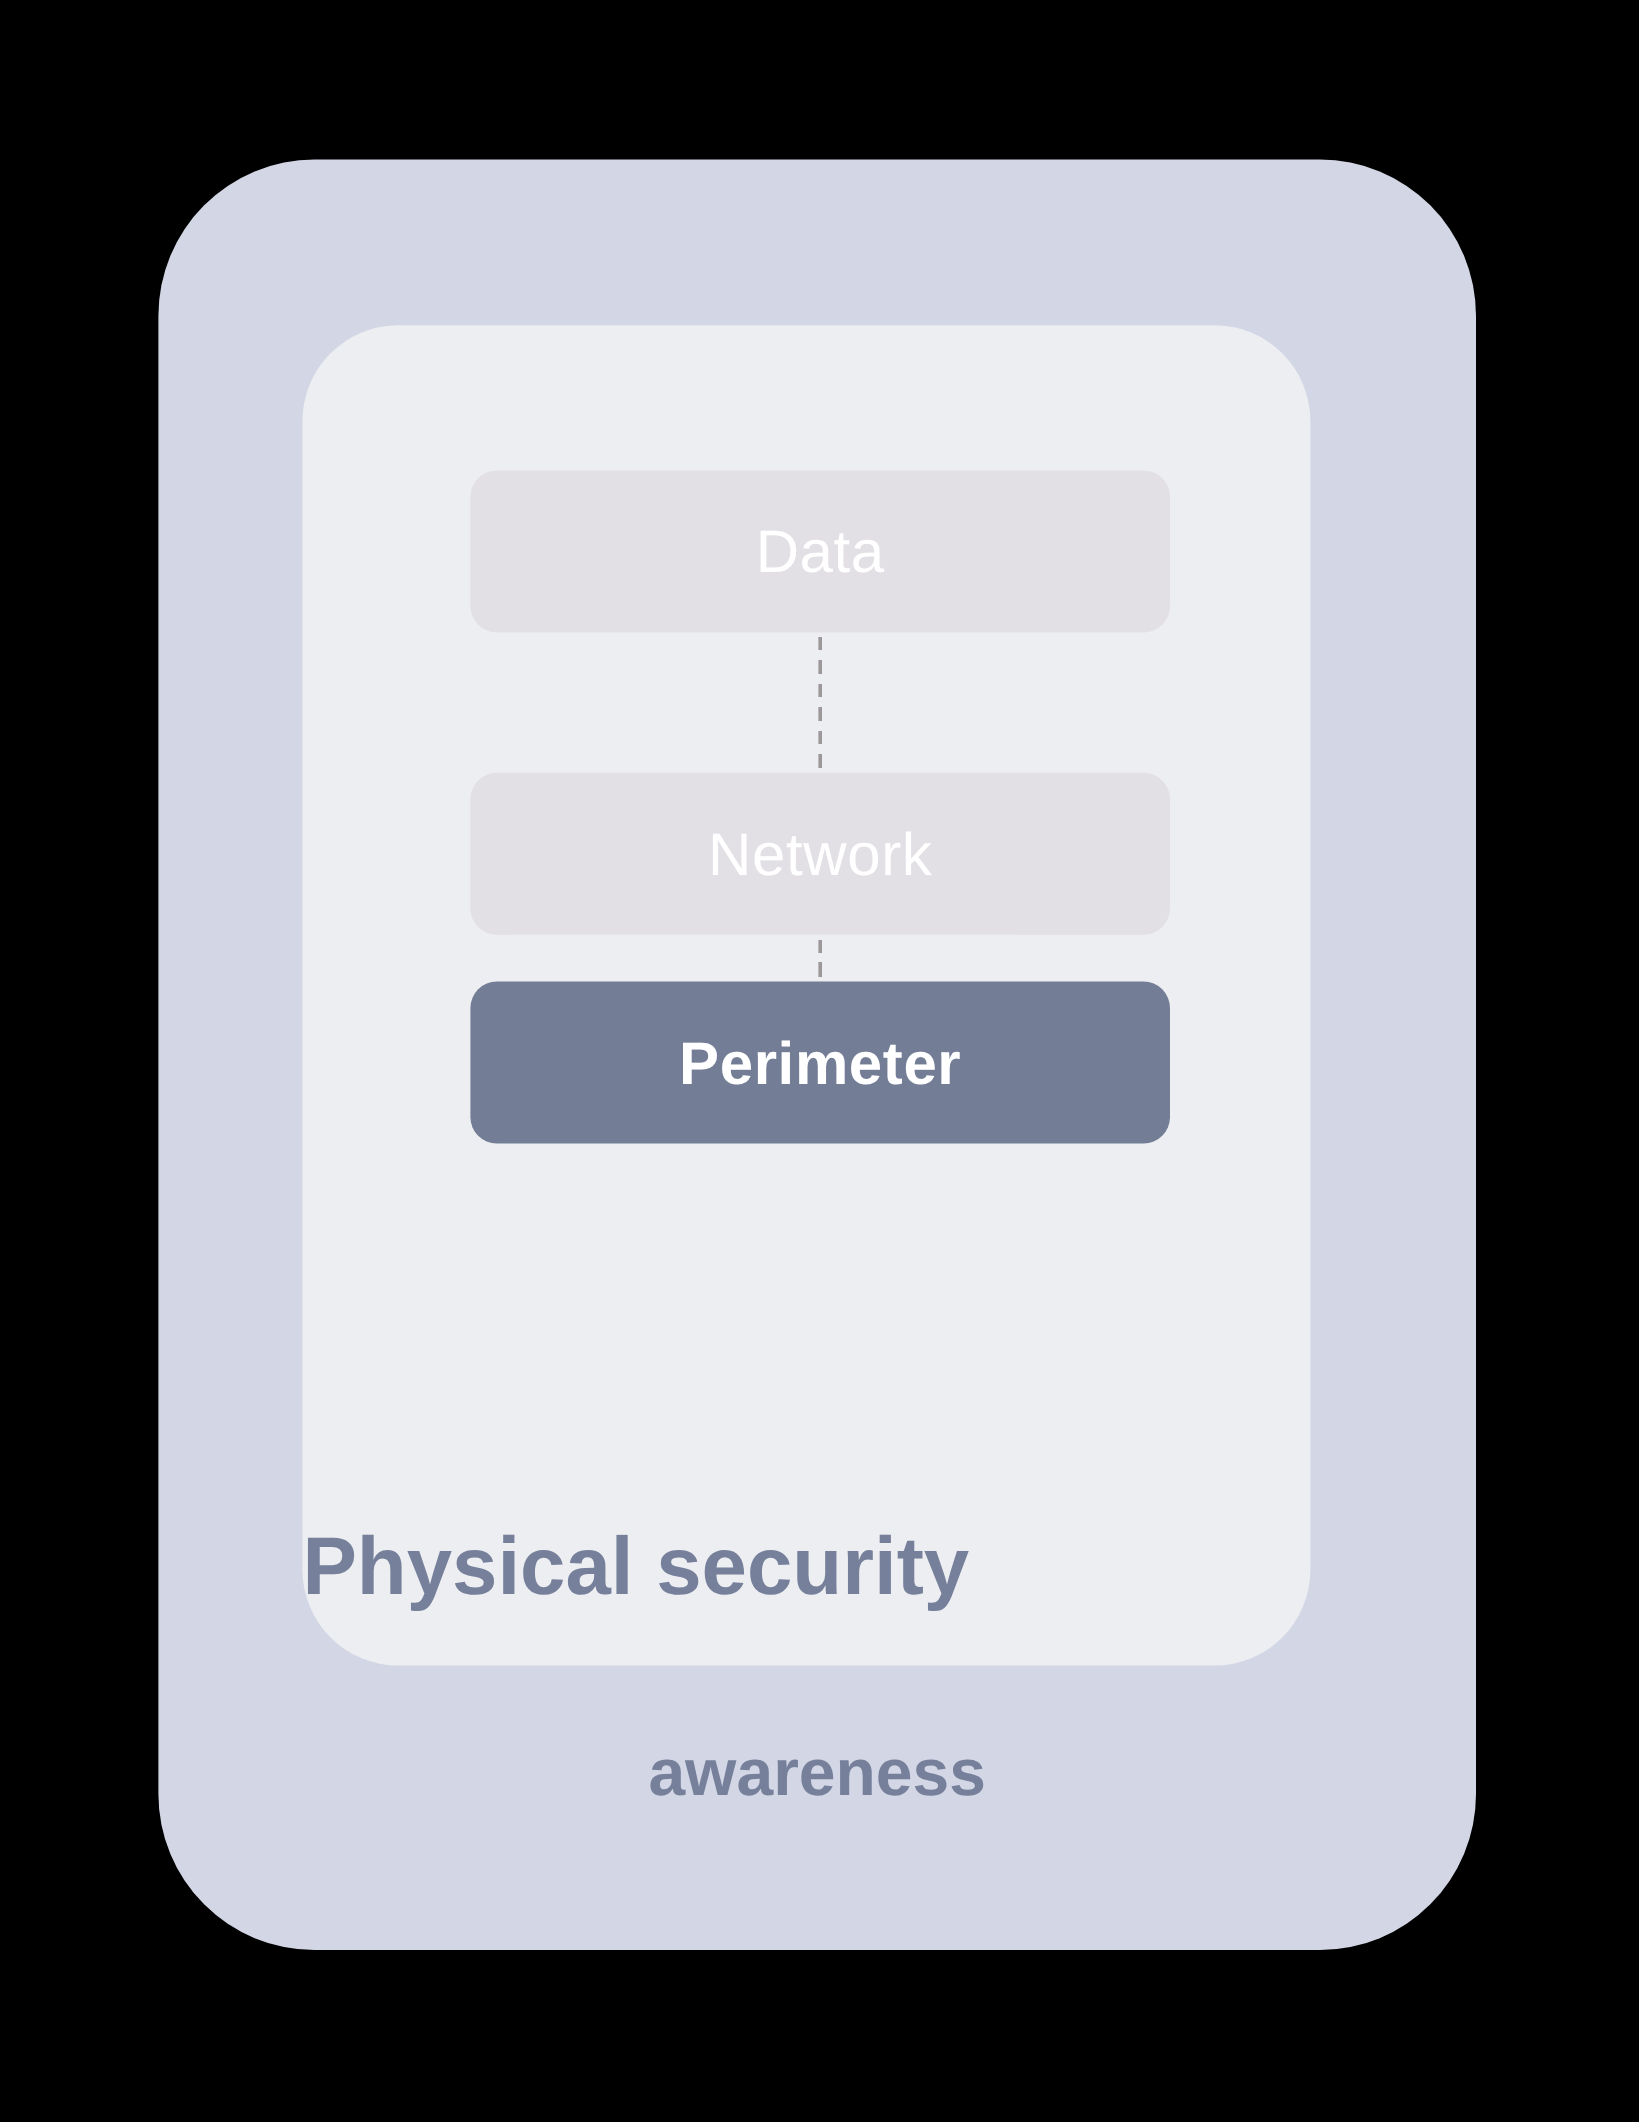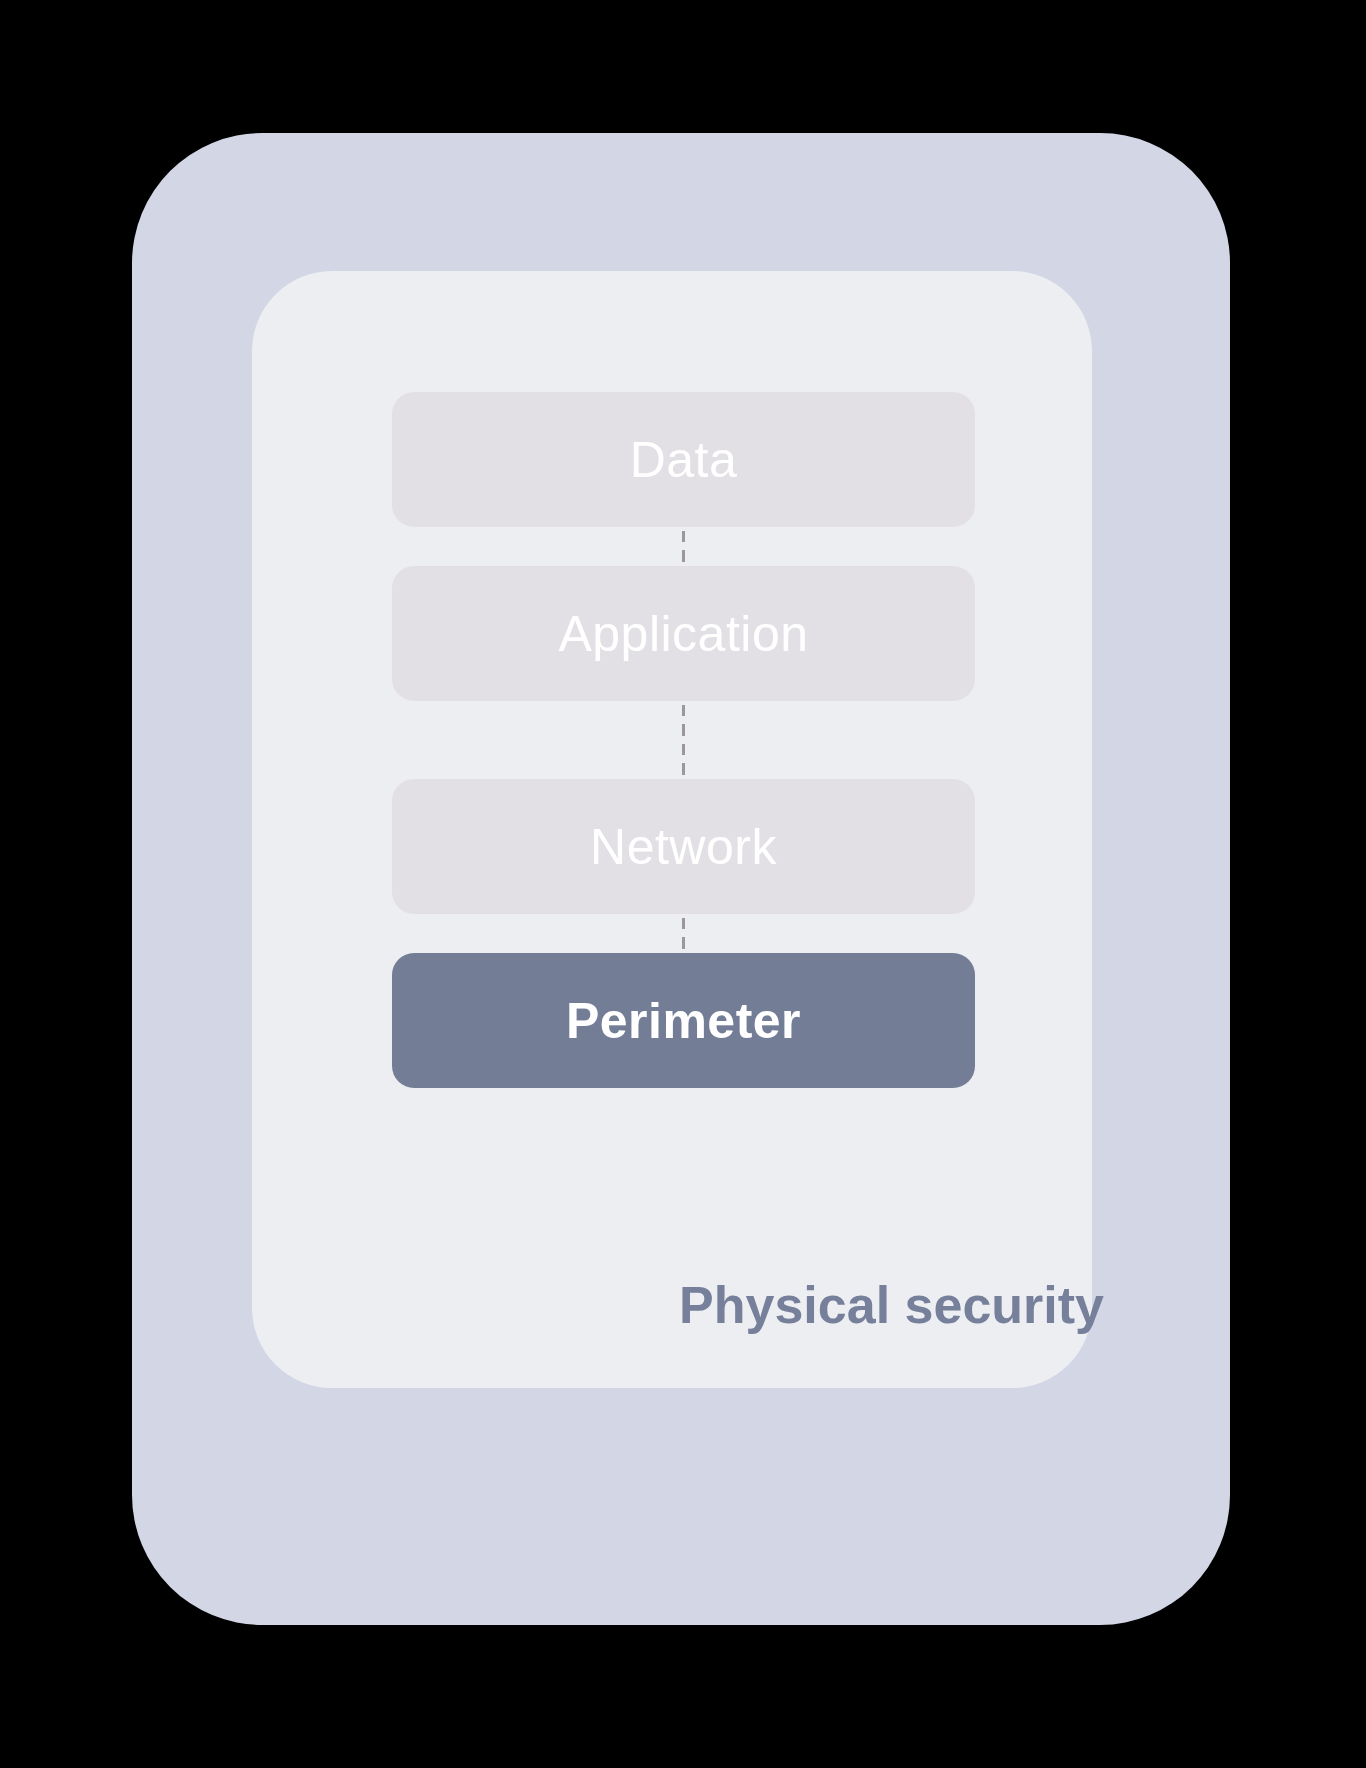--- a/index.html
+++ b/index.html
@@ -46,24 +46,24 @@
   .connector::before{
     content:"";width:3px;height:39px;
     background:linear-gradient(to bottom,
       transparent 0 4px,
       var(--connector) 4px 15px,
       transparent 15px 23px,
       var(--connector) 23px 35px,
       transparent 35px 39px);
   }
   .physical-label{
-    position:absolute;left:12px;top:1004px;width:100%;
-    text-align:right;
+    position:absolute;left:0;top:1004px;width:100%;
+    text-align:left;
     color:var(--label-text);
-    font-size:52px;font-weight:700;line-height:60px;
+    font-size:68px;font-weight:700;line-height:60px;
   }
   .policies-label{
     position:absolute;left:0;top:1309px;width:100%;
     text-align:center;
     color:var(--label-text);
     font-size:55px;font-weight:700;line-height:70px;
   }
 </style>
 </head>
 <body>
@@ -72,23 +72,20 @@
   <div class="outer">
     <div class="inner">
       <div class="stack">
 
         <div class="box">
           <span>Data</span>
         </div>
 
         <div class="connector"></div>
 
-        <div class="box">
-          <span>Application</span>
-        </div>
 
         <div class="connector"></div>
 
 
         <div class="connector"></div>
 
         <div class="box">
           <span>Network</span>
         </div>
 
@@ -97,15 +94,16 @@
         <div class="box highlight">
           <span>Perimeter</span>
         </div>
 
       </div>
 
       <div class="physical-label">Physical security</div>
     </div>
 
     <div class="policies-label">
+      <div>awareness</div>
     </div>
   </div>
 </div>
 
 </body></html>

